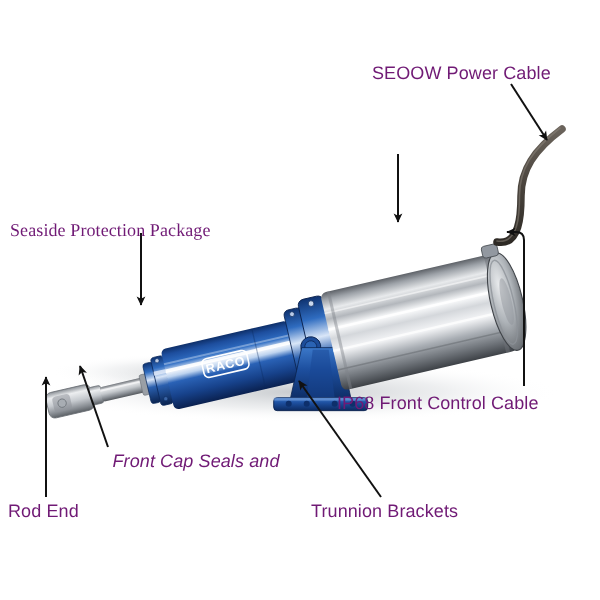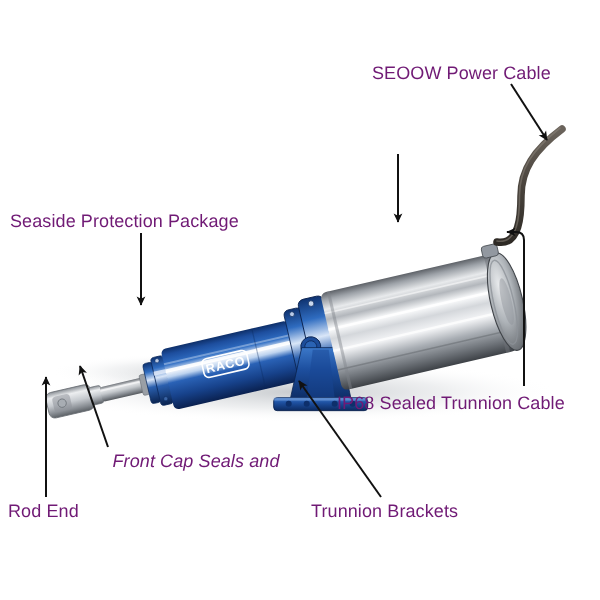--- a/index.html
+++ b/index.html
@@ -229,23 +229,23 @@
 
       <line x1="381" y1="497" x2="299" y2="381" marker-end="url(#arrowHead)"></line>
 
       <line x1="46" y1="497" x2="46" y2="377" marker-end="url(#arrowHead)"></line>
     </g>
   </svg>
 
   <div class="callout-label" style="left:372px; top:62px;">SEOOW Power Cable</div>
 
 
-  <div class="callout-label" style="left:10px; top:210px;">Seaside Protection Package</div>
-
-  <div class="callout-label" style="left:337px; top:392px;">IP68 Sealed Trunnion Cable</div>
+  <div class="callout-label" style="left:10px; top:219px;font-family:Liberation Serif, serif;">Seaside Protection Package</div>
+
+  <div class="callout-label" style="left:337px; top:392px;">IP68 Front Control Cable</div>
 
   <div class="callout-label two-line center" style="left:96px; top:450px; width:200px;font-style:italic;">
     <div>Front Cap Seals and</div>
   </div>
 
   <div class="callout-label" style="left:311px; top:500px;">Trunnion Brackets</div>
 
   <div class="callout-label" style="left:8px; top:500px;">Rod End</div>
 
 </div>

